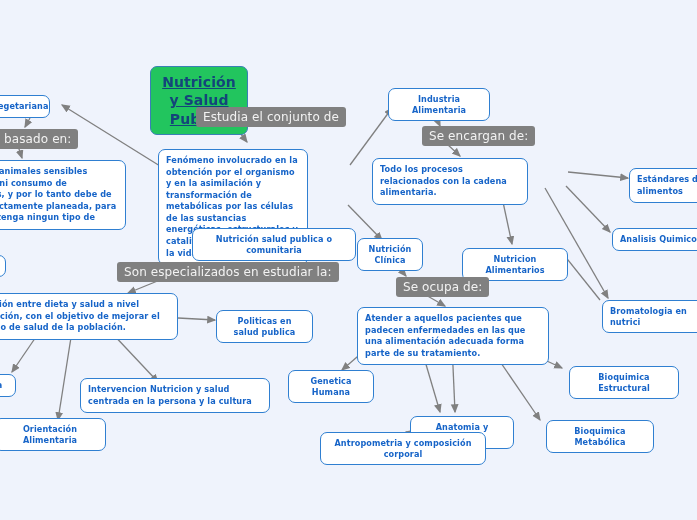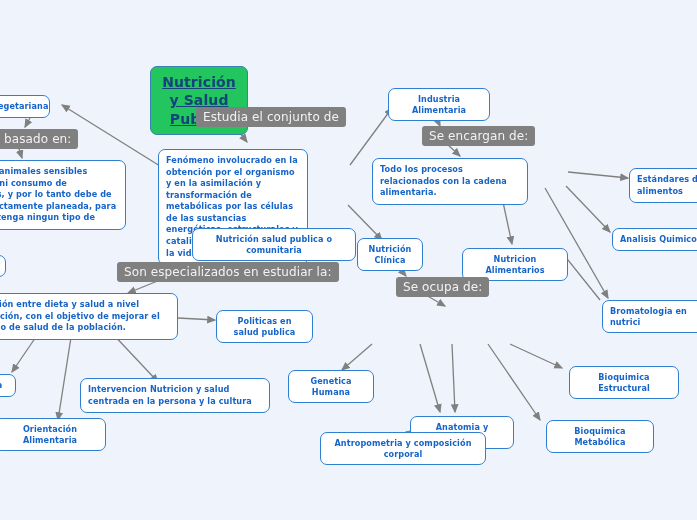--- a/index.html
+++ b/index.html
@@ -172,20 +172,21 @@
   <div class="node" style="left:612px;top:228px;width:110px;">Analisis Quimicos d</div>
 
   <div class="node" style="left:462px;top:248px;width:106px;text-align:center;">Nutricion Alimentarios</div>
 
   <div class="node" style="left:602px;top:300px;width:108px;">Bromatologia en nutrici</div>
 
   <div class="node" style="left:357px;top:238px;width:66px;text-align:center;">Nutrición Clínica</div>
 
   <div class="pill" style="left:396px;top:277px;">Se ocupa de:</div>
 
+  <div class="node big" style="left:357px;top:307px;width:192px;">Atender a aquellos pacientes que padecen enfermedades en las que una alimentación adecuada forma parte de su tratamiento.</div>
 
   <div class="node" style="left:288px;top:370px;width:86px;text-align:center;">Genetica Humana</div>
 
   <div class="node" style="left:410px;top:416px;width:104px;text-align:center;">Anatomia y Fisiologia</div>
 
   <div class="node" style="left:320px;top:432px;width:166px;text-align:center;">Antropometria y composición corporal</div>
 
   <div class="node" style="left:553px;top:366px;width:110px;text-align:center;margin-left:16px;">Bioquimica Estructural</div>
 
   <div class="node" style="left:546px;top:420px;width:108px;text-align:center;">Bioquimica Metabólica</div>

